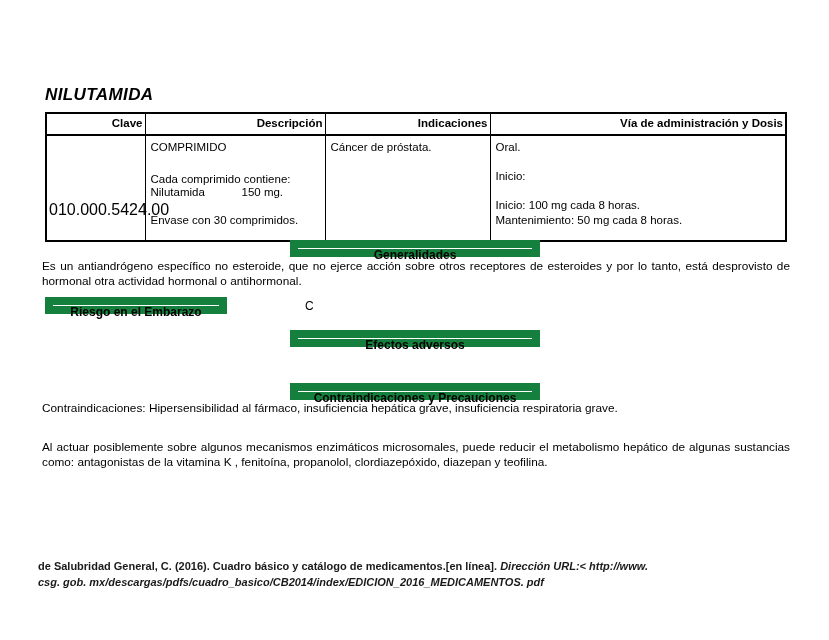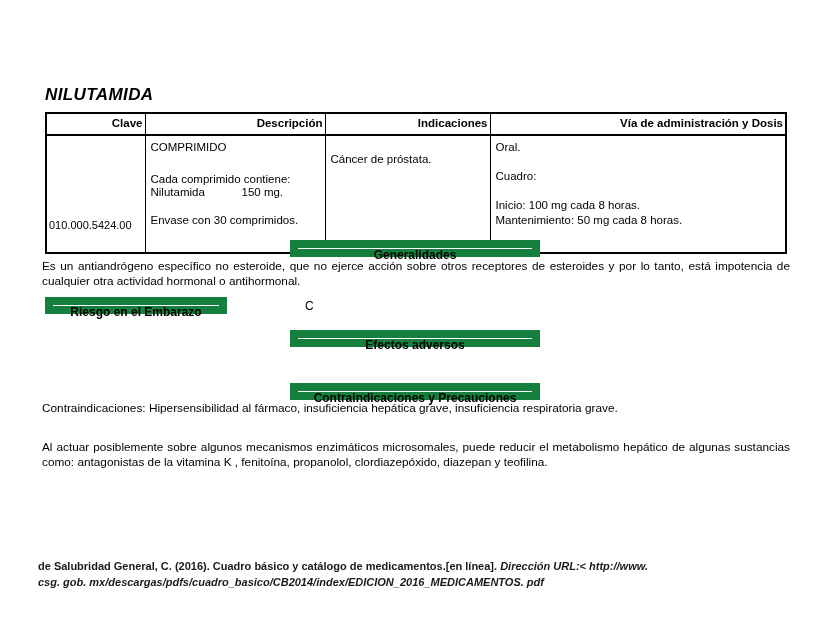--- a/index.html
+++ b/index.html
@@ -58,35 +58,35 @@
     font-weight: bold;
     font-size: 11.5px;
     padding: 2px 2px 3px 2px;
     border-bottom: 2px solid #000;
   }
   .col-clave   { width: 99px; }
   .col-desc    { width: 180px; }
   .col-ind     { width: 165px; }
   .col-via     { width: 296px; }
 
-  .cell-pad { padding: 16px 5px 4px 5px; }
+  .cell-pad { padding: 4px 5px 4px 5px; }
 
   .cell-body {
     position: relative;
     height: 96px;
   }
   .clave-cell {
     position: relative;
     height: 96px;
   }
   .clave-code {
     position: absolute;
     left: 2px;
-    bottom: 0;
-    font-size: 11px;
+    bottom: 12px;
+    font-size: 16px;
     white-space: nowrap;
   }
 
   .desc-cell { position: relative; height: 96px; }
   .desc-line1 { position: absolute; left: 5px; top: 4px; }
   .desc-line2 { position: absolute; left: 5px; top: 36px; }
   .desc-line3 { position: absolute; left: 5px; top: 49px; width: 170px; }
   .desc-dose  { position: absolute; left: 96px; top: 49px; }
   .desc-line4 { position: absolute; left: 5px; bottom: 4px; }
 
@@ -189,32 +189,32 @@
           </div>
         </td>
 
         <td>
           <div class="cell-body cell-pad">Cáncer de próstata.</div>
         </td>
 
         <td>
           <div class="via-cell">
             <span class="via-l1">Oral.</span>
-            <span class="via-l2">Cuadro:</span>
+            <span class="via-l2">Inicio:</span>
             <span class="via-l3">Inicio: 100 mg cada 8 horas.</span>
             <span class="via-l4">Mantenimiento: 50 mg cada 8 horas.</span>
           </div>
         </td>
 
       </tr>
     </tbody>
   </table>
 
   <div class="section-box box-center" style="top:240px;">Generalidades</div>
-  <div class="body-text justify" style="left:42px; top:259px; width:748px;">Es un antiandrógeno específico no esteroide, que no ejerce acción sobre otros receptores de esteroides y por lo tanto, está impotencia de cualquier otra actividad hormonal o antihormonal.</div>
+  <div class="body-text justify" style="left:42px; top:259px; width:748px;">Es un antiandrógeno específico no esteroide, que no ejerce acción sobre otros receptores de esteroides y por lo tanto, está desprovisto de hormonal otra actividad hormonal o antihormonal.</div>
 
   <div class="section-box box-left" style="top:297px;">Riesgo en el Embarazo</div>
   <div class="risk-value">C</div>
 
   <div class="section-box box-center" style="top:330px;">Efectos adversos</div>
 
   <div class="section-box box-center" style="top:383px;">Contraindicaciones y Precauciones</div>
   <div class="body-text" style="left:42px; top:401px; width:748px;">Contraindicaciones: Hipersensibilidad al fármaco, insuficiencia hepática grave, insuficiencia respiratoria grave.</div>
 
   <div class="body-text justify" style="left:42px; top:440px; width:748px;">Al actuar posiblemente sobre algunos mecanismos enzimáticos microsomales, puede reducir el metabolismo hepático de algunas sustancias como: antagonistas de la vitamina K , fenitoína, propanolol, clordiazepóxido, diazepan y teofilina.</div>

